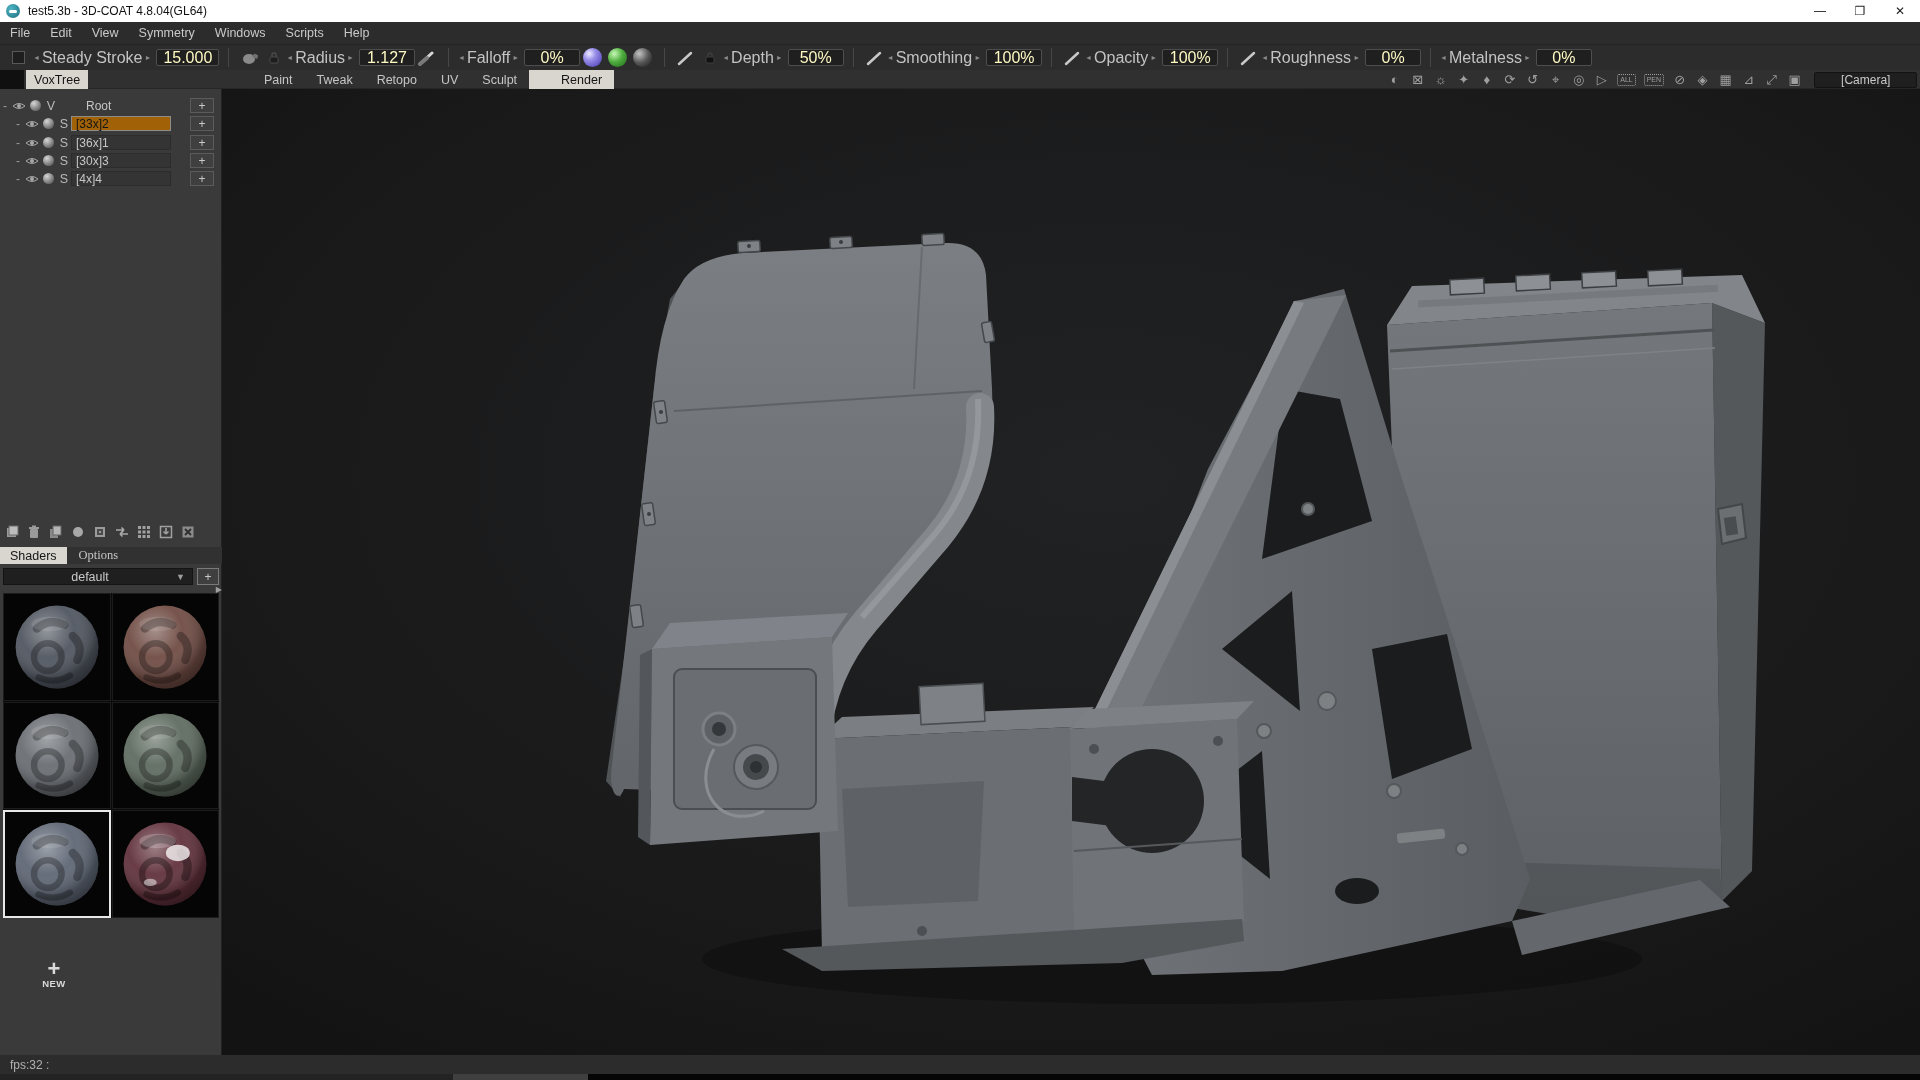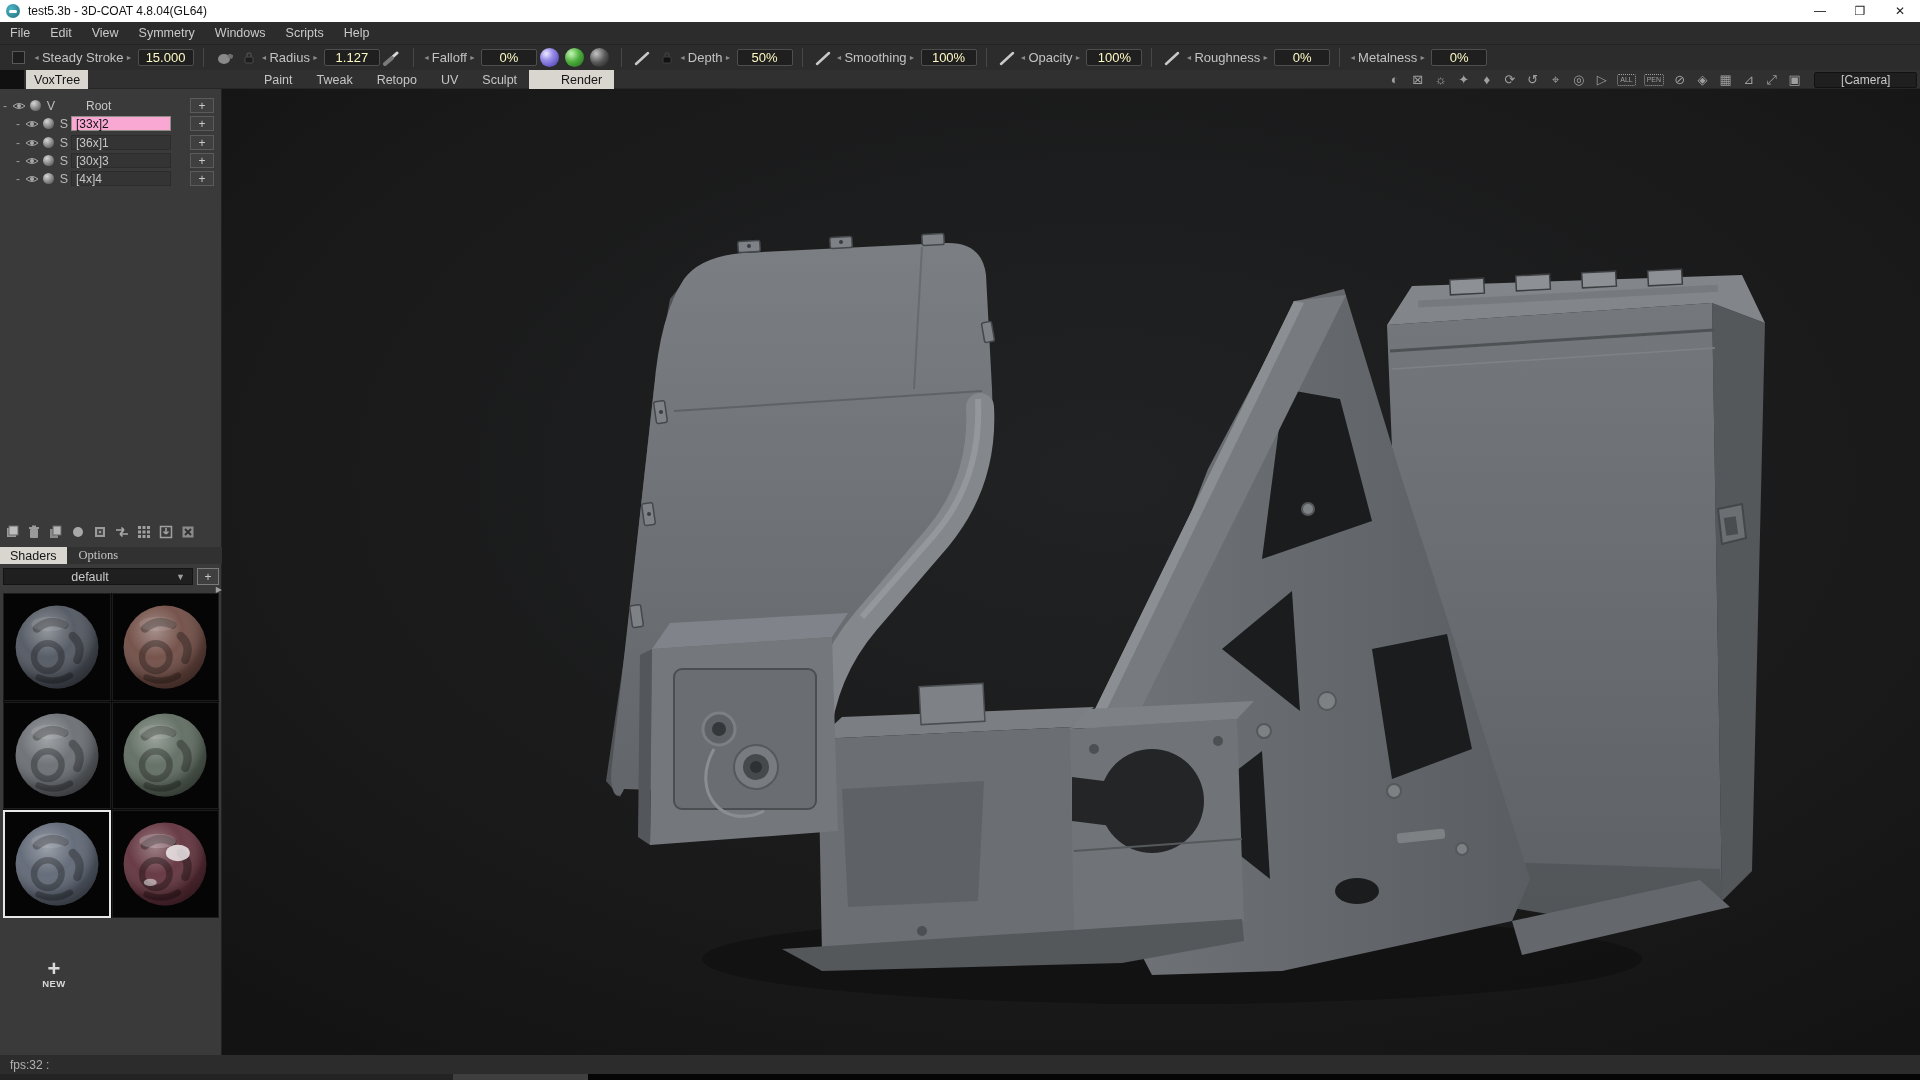--- a/index.html
+++ b/index.html
@@ -17,21 +17,21 @@
     color:#222; font-size:12px; }
   #win-controls { margin-left:auto; display:flex; }
 
   
   #menubar { position:absolute; left:0; top:22px; width:1920px; height:23px; background:#2c2c2c;
     display:flex; align-items:center; color:#c9c9c9; font-size:12.5px; border-bottom:1px solid #242424; }
   .menu-item { padding:0 10px; height:100%; display:flex; align-items:center; }
 
   
   #toolbar { position:absolute; left:0; top:45px; width:1920px; height:25px; background:#2c2c2c;
-    display:flex; align-items:center; color:#c3c3c3; font-size:13px; }
+    display:flex; align-items:center; color:#c3c3c3; font-size:16px; }
   .pl { display:flex; align-items:center; white-space:nowrap; color:#c3c3c3; }
   .pl::before { content:"\25C4"; font-size:7px; color:#8c8c8c; margin-right:2px; }
   .pl::after  { content:"\25BA"; font-size:7px; color:#8c8c8c; margin-left:2px; }
   .vbox { background:#1f1f1f; border:1px solid #4e4e4e; border-radius:2px; height:17px;
     min-width:56px; padding:0 6px; display:flex; align-items:center; justify-content:center;
     color:#fef9c3; margin-left:5px; }
   .sep { width:1px; height:19px; background:#474747; margin:0 9px; }
   .chk { width:13px; height:13px; background:#1e1e1e; border:1px solid #585858; margin:0 8px 0 12px; }
   .ticon { width:18px; height:18px; display:flex; align-items:center; justify-content:center; margin:0 3px; }
   .sphere-sm { width:19px; height:19px; border-radius:50%; margin:0 3px; }
@@ -59,21 +59,21 @@
   #left-panel { position:absolute; left:0; top:89px; width:222px; height:979px; background:#3a3a3a;
     border-right:1px solid #222; color:#c6c6c6; font-size:12px; }
   .vrow { position:absolute; left:0; width:222px; height:17px; display:flex; align-items:center; }
   .vrow .dash { width:10px; text-align:center; color:#9a9a9a; }
   .vrow .letter { width:14px; color:#b9b9b9; font-size:12.5px; text-align:center; }
   .eye, .ball { width:15px; height:12px; display:flex; align-items:center; justify-content:center; margin:0 1px; }
   .ballc { width:11px; height:11px; border-radius:50%; background:radial-gradient(circle at 35% 30%, #d6d6d6, #6e6e6e 70%); }
   .name-field { height:15px; display:flex; align-items:center; padding:0 4px; min-width:100px; }
   .name-field.plain { background:transparent; }
   .name-field.dark { background:#343434; border:1px solid #2c2c2c; color:#c6c6c6; }
-  .name-field.selected { background:#f9a8d4; border:1px solid #8f8c85; color:#141414; }
+  .name-field.selected { background:#a16207; border:1px solid #8f8c85; color:#141414; }
   .addbtn { position:absolute; right:8px; width:24px; height:15px; background:#3f3f3f; border:1px solid #5b5b5b;
     color:#c9c9c9; display:flex; align-items:center; justify-content:center; font-size:12px; }
 
   #vt-iconrow { position:absolute; left:4px; top:434px; width:214px; height:18px; display:flex; gap:7px; align-items:center; }
   .mini-ic { width:15px; height:15px; display:flex; align-items:center; justify-content:center; }
   .mini-ic svg { width:14px; height:14px; }
 
   #shader-tabs { position:absolute; left:0; top:458px; width:267px; height:17px; background:#313131;
     display:flex; font-size:12.5px; }
   #shaders-tab { background:#d9d6cf; color:#151515; padding:0 10px; display:flex; align-items:center; }

